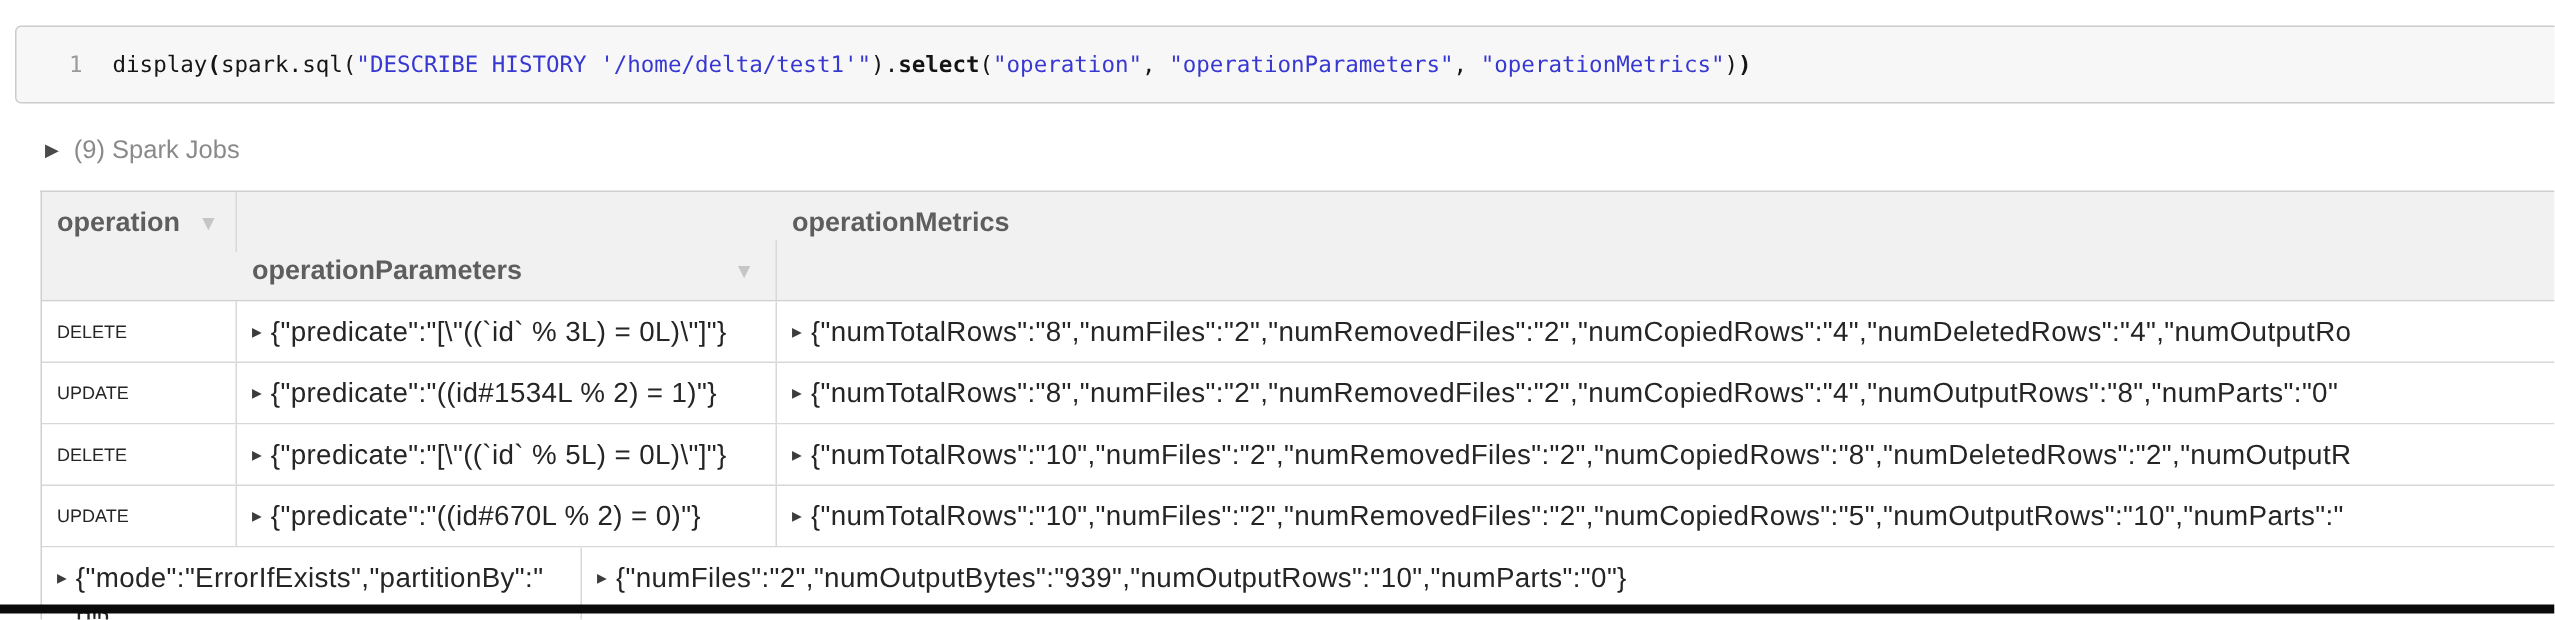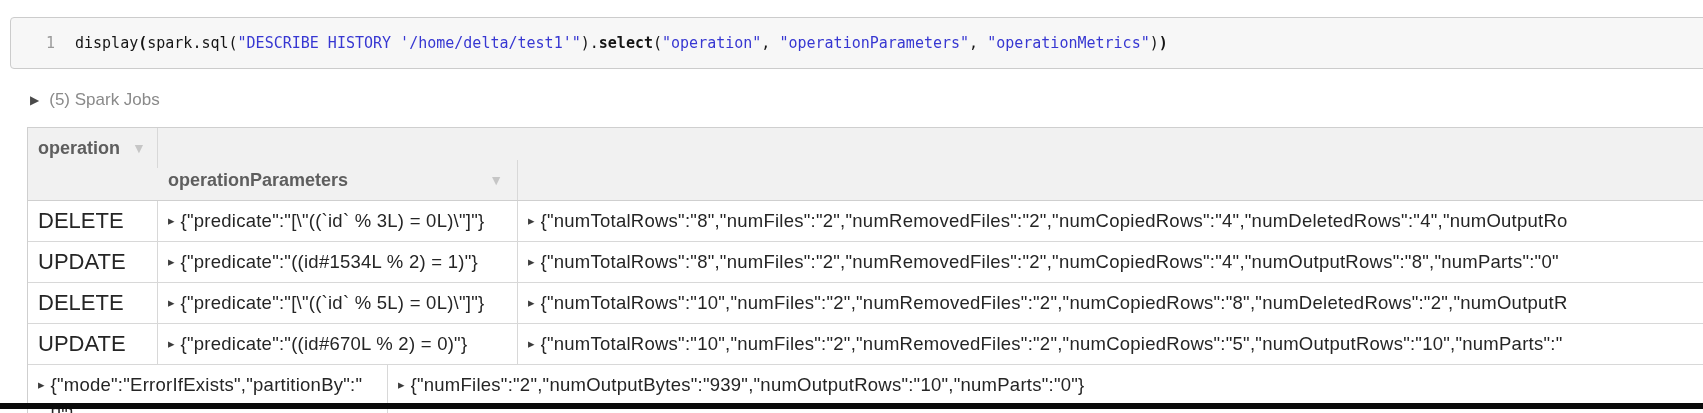--- a/index.html
+++ b/index.html
@@ -49,53 +49,56 @@
   .row{display:flex;border-bottom:1px solid var(--border);background:#fff;}
   .cell{box-sizing:border-box;border-right:1px solid var(--border);padding:5px 10px;line-height:30px;display:flex;align-items:flex-start;min-width:0;}
   .c1{width:130px;flex:0 0 130px;text-align:center;}
   .c2{width:360px;flex:0 0 360px;}
   .c3{flex:1 1 auto;border-right:none;overflow:hidden;}
   .thead{background:var(--header-bg);border-bottom:1px solid var(--outer-border);}
   .thead .cell{align-items:center;height:40px;padding-top:0;padding-bottom:0;color:var(--header-text);font-weight:700;font-size:18px;}
   .thead .hc1{gap:12px;}
   .thead .hc2{justify-content:space-between;padding-right:14px;margin-top:32px;}
   .sort{color:var(--sort-tri);font-size:14px;line-height:1;}
-  .op{font-size:22px;color:var(--cell-text);white-space:nowrap;}
+  .op{font-size:12px;color:var(--cell-text);white-space:nowrap;}
   .tri-sm{color:var(--expander);font-size:13px;line-height:30px;margin-right:6px;flex:0 0 auto;}
   .val{font-size:18.5px;letter-spacing:0.25px;color:var(--cell-text);}
   .c2 .val{word-break:break-all;max-width:332px;}
   .c3 .val{white-space:nowrap;overflow:hidden;}
 
   
   .bottom-bar{position:absolute;left:0;right:0;top:403px;height:6px;background:var(--bottom-bar);}
 </style>
 </head>
 <body>
 
 <div class="stage">
 
   <div class="code-cell">
     <div class="gutter">1</div>
     <div class="code-line" id="code-line"><span class="tok-plain">display</span><span class="tok-bold">(</span><span class="tok-plain">spark.sql(</span><span class="tok-string">"DESCRIBE HISTORY '/home/delta/test1'"</span><span class="tok-plain">).</span><span class="tok-bold">select</span><span class="tok-plain">(</span><span class="tok-string">"operation"</span><span class="tok-plain">, </span><span class="tok-string">"operationParameters"</span><span class="tok-plain">, </span><span class="tok-string">"operationMetrics"</span><span class="tok-plain">)</span><span class="tok-bold">)</span></div>
   </div>
 
   <div class="spark-jobs">
     <span class="tri">▶</span>
-    <span>(5) Spark Jobs</span>
+    <span>(9) Spark Jobs</span>
   </div>
 
   <div class="rtable">
     <div class="row thead">
       <div class="cell c1 hc1">
         <span>operation</span>
         <span class="sort">▼</span>
       </div>
       <div class="cell c2 hc2">
         <span>operationParameters</span>
         <span class="sort">▼</span>
+      </div>
+      <div class="cell c3">
+        <span>operationMetrics</span>
       </div>
     </div>
     <div id="tbody">
   <div class="row brow">
     <div class="cell c1">
       <span class="op">DELETE</span>
     </div>
     <div class="cell c2">
       <span class="tri-sm">▸</span>
       <span class="val params">{"predicate":"[\"((`id` % 3L) = 0L)\"]"}</span>

